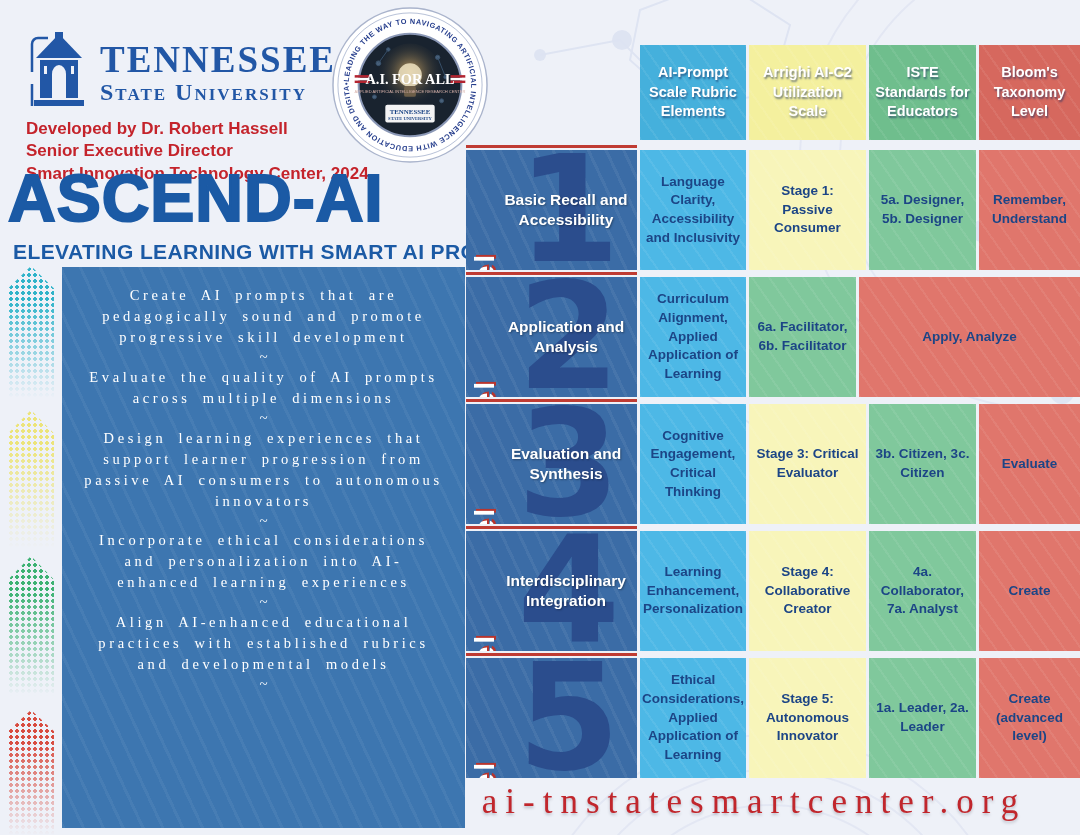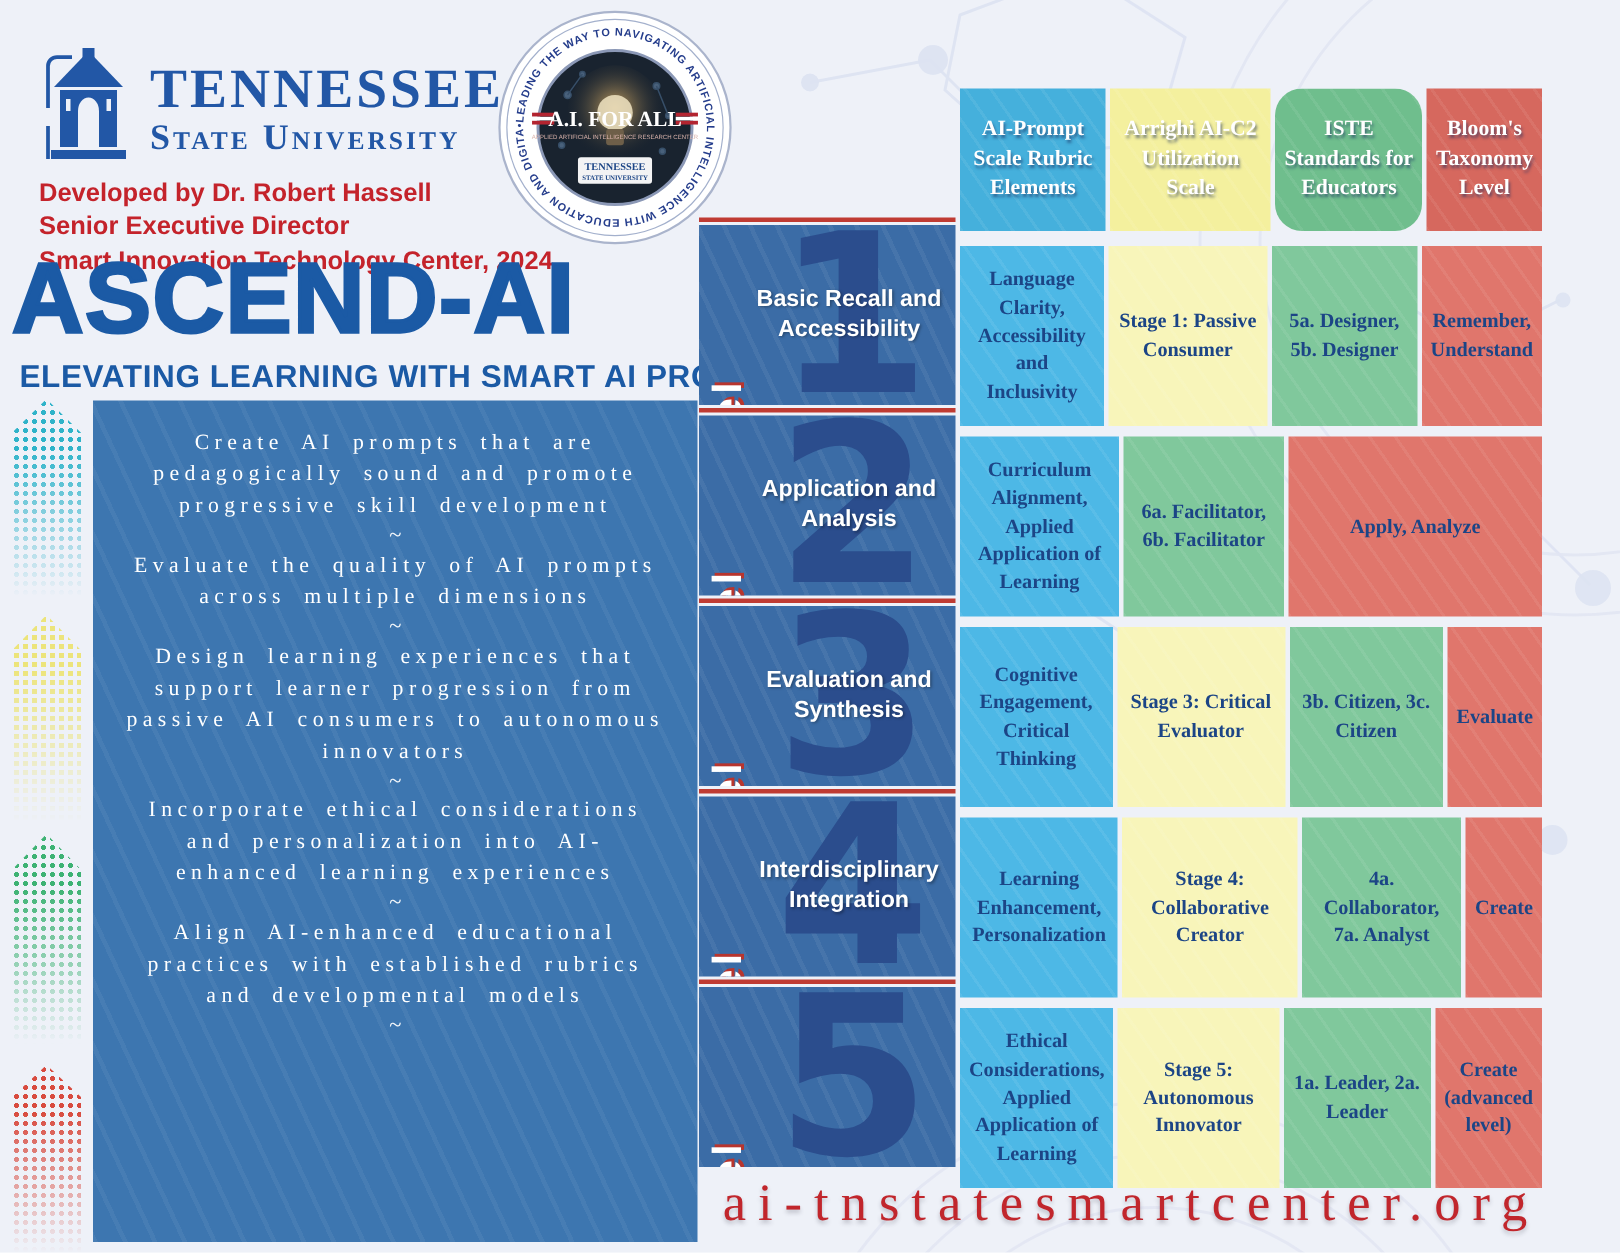--- a/index.html
+++ b/index.html
@@ -47,33 +47,33 @@
   .level-num{position:absolute;left:54%;top:50%;transform:translate(-40%,-50%);
      font-family:"DejaVu Sans",sans-serif;font-weight:bold;font-size:148px;line-height:1;color:#2b4d8d;}
   .level-word{position:absolute;left:4px;top:50%;transform:translateY(-50%) ;
      writing-mode:vertical-rl;text-orientation:mixed;rotate:180deg;
      font-weight:bold;font-size:27px;letter-spacing:3px;color:#fff;text-shadow:2px 2px 0 #b8352e;}
   .level-title{position:absolute;left:32px;right:3px;top:50%;transform:translateY(-50%);
      text-align:center;color:#fff;font-weight:bold;font-size:15.5px;line-height:1.3;
      text-shadow:1px 1px 2px rgba(0,0,0,.35);}
 
   
-  .rubric{position:absolute;left:640px;top:59px;width:388px;z-index:2;font-family:Liberation Serif, serif;}
+  .rubric{position:absolute;left:640px;top:45px;width:440px;z-index:2;}
   .t-row{display:flex;gap:3px;}
   .t-head{height:95px;}
   .t-body{height:120px;margin-top:7px;}
   .t-body.first{margin-top:10px;}
   .hcell,.cell{display:flex;align-items:center;justify-content:center;text-align:center;
      box-sizing:border-box;padding:4px 6px;
      background-image:repeating-linear-gradient(55deg,rgba(255,255,255,.07) 0 2px,transparent 2px 14px);}
   .w1{width:106px;}.w2{width:117px;}.w3{width:107px;}.w4{flex:1;}
   .hcell{font-weight:bold;font-size:14.5px;color:#fff;line-height:1.35;
      text-shadow:1px 2px 2px rgba(25,45,95,.6);}
   .cell{font-weight:bold;font-size:13.5px;color:#1c4586;line-height:1.38;}
-  .h1{background-color:#45b0dc;}.h2{background-color:#f4f09e;}.h3{background-color:#6fbe8d;border-radius:18px;}.h4{background-color:#d6685e;}
+  .h1{background-color:#45b0dc;}.h2{background-color:#f4f09e;}.h3{background-color:#6fbe8d;}.h4{background-color:#d6685e;}
   .c1{background-color:#4db8e6;}.c2{background-color:#f8f5ba;}.c3{background-color:#80c89c;}.c4{background-color:#e0766c;}
 
   
   .site-url{position:absolute;left:444px;top:782px;width:620px;text-align:center;z-index:2;
      font-family:Liberation Serif, serif;font-size:35px;letter-spacing:8px;color:#c1262c;
      text-decoration:none;text-shadow:0 2px 3px rgba(40,40,60,.25);}
 </style>
 </head>
 <body>
 

